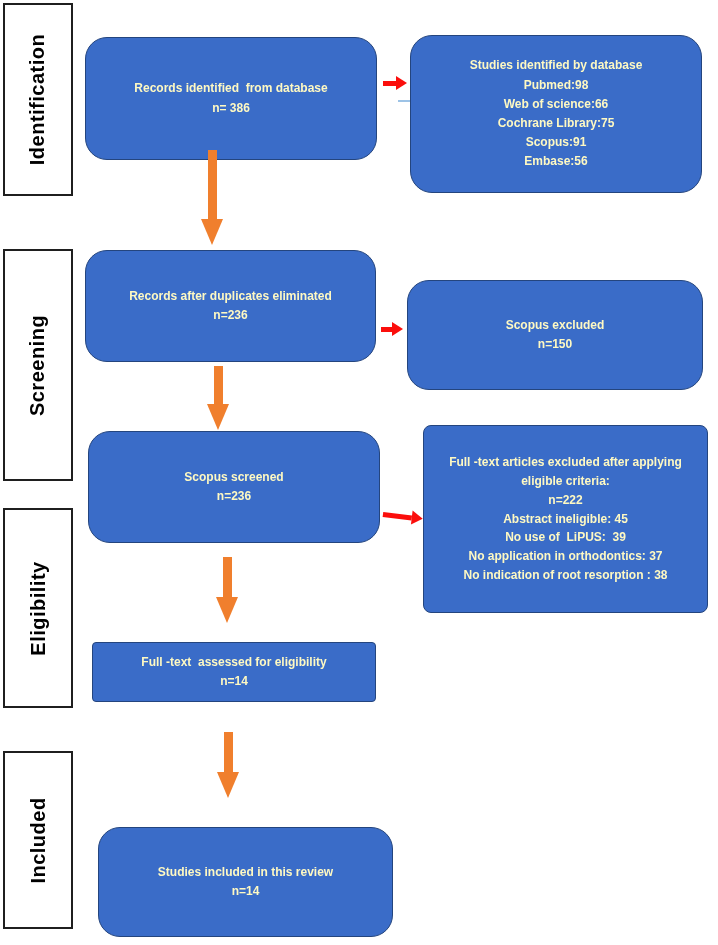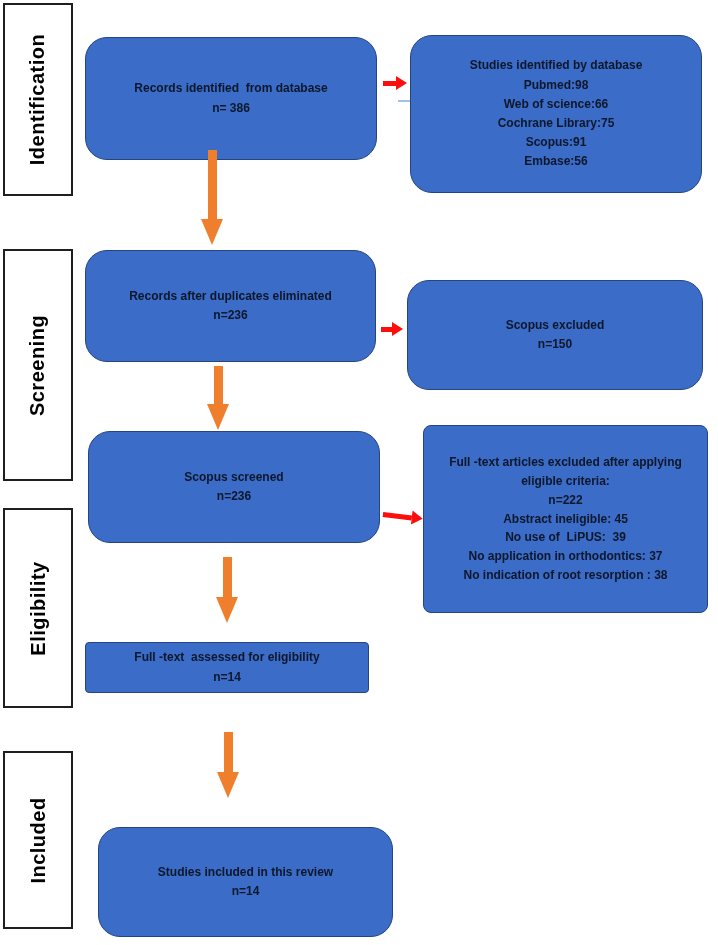--- a/index.html
+++ b/index.html
@@ -16,21 +16,21 @@
     transform:rotate(-90deg);white-space:nowrap;font-weight:bold;
     font-size:20px;color:#000000;letter-spacing:0.5px;
   }
   
   .box{
     position:absolute;background:var(--box_fill);border:1.5px solid var(--box_border);
     border-radius:22px;box-sizing:border-box;display:flex;flex-direction:column;
     align-items:center;justify-content:center;padding:6px;
   }
   .box .line{
-    color:#0f172a;font-weight:bold;font-size:12px;line-height:1.6;
+    color:#fef9c3;font-weight:bold;font-size:12px;line-height:1.6;
     text-align:center;white-space:pre-wrap;
   }
   .box.tight .line{line-height:1.58;}
   
   .arrow-down{position:absolute;display:flex;flex-direction:column;align-items:center;width:22px;}
   .arrow-down .shaft{width:9px;flex:1;background:var(--orange);}
   .arrow-down .head{
     width:0;height:0;border-left:11px solid transparent;
     border-right:11px solid transparent;border-top:26px solid var(--orange);
   }
@@ -70,21 +70,21 @@
   <div class="box" style="left:85px;top:250px;width:291px;height:112px">
     <div class="line">Records after duplicates eliminated</div>
     <div class="line">n=236</div>
   </div>
 
   <div class="box" style="left:88px;top:431px;width:292px;height:112px">
     <div class="line">Scopus screened</div>
     <div class="line">n=236</div>
   </div>
 
-  <div class="box" style="left:85px;top:642px;width:284px;height:51px;border-radius:4px">
+  <div class="box" style="left:92px;top:642px;width:284px;height:60px;border-radius:4px">
     <div class="line">Full -text  assessed for eligibility</div>
     <div class="line">n=14</div>
   </div>
 
   <div class="box" style="left:98px;top:827px;width:295px;height:110px">
     <div class="line">Studies included in this review</div>
     <div class="line">n=14</div>
   </div>
 
   <div class="box" style="left:410px;top:35px;width:292px;height:158px">

